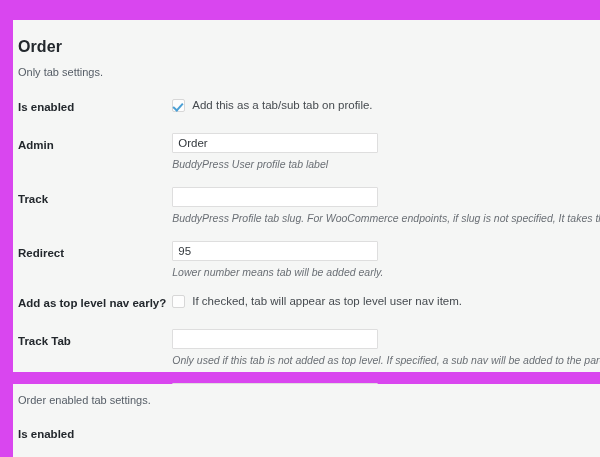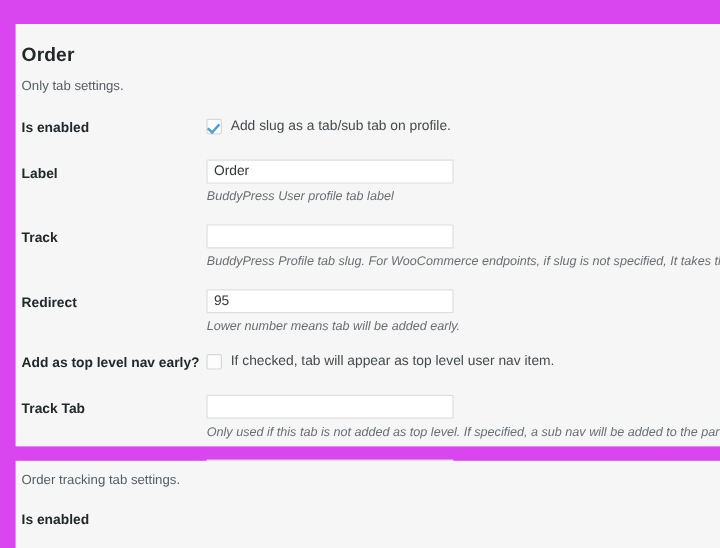--- a/index.html
+++ b/index.html
@@ -169,27 +169,27 @@
     <div class="panel-inner">
       <h2 class="section-title">Order</h2>
       <p class="section-desc">Only tab settings.</p>
       <table class="form-table">
         <tbody>
           <tr class="form-row row-check">
             <th class="row-label">Is enabled</th>
             <td class="row-field">
               <div class="check-wrap">
                 <span class="cb checked"></span>
-                <span class="check-label">Add slug as a tab/sub tab on profile.</span>
+                <span class="check-label">Add this as a tab/sub tab on profile.</span>
               </div>
             </td>
           </tr>
 
           <tr class="form-row row-input">
-            <th class="row-label">Label</th>
+            <th class="row-label">Admin</th>
             <td class="row-field">
               <input class="text-input" type="text" value="Order" style="">
               <p class="field-desc">BuddyPress User profile tab label</p>
             </td>
           </tr>
 
           <tr class="form-row row-input">
             <th class="row-label">Track</th>
             <td class="row-field">
               <input class="text-input" type="text" value="" style="">
@@ -240,21 +240,21 @@
               </div>
             </td>
           </tr>
         </tbody>
       </table>
     </div>
   </div>
 
   <div class="panel" id="panel-track">
     <div class="panel-inner">
-      <p class="section-desc">Order tracking tab settings.</p>
+      <p class="section-desc">Order enabled tab settings.</p>
       <table class="form-table">
         <tbody>
           <tr class="form-row row-check">
             <th class="row-label">Is enabled</th>
             <td class="row-field">
               
             </td>
           </tr>
         </tbody>
       </table>

